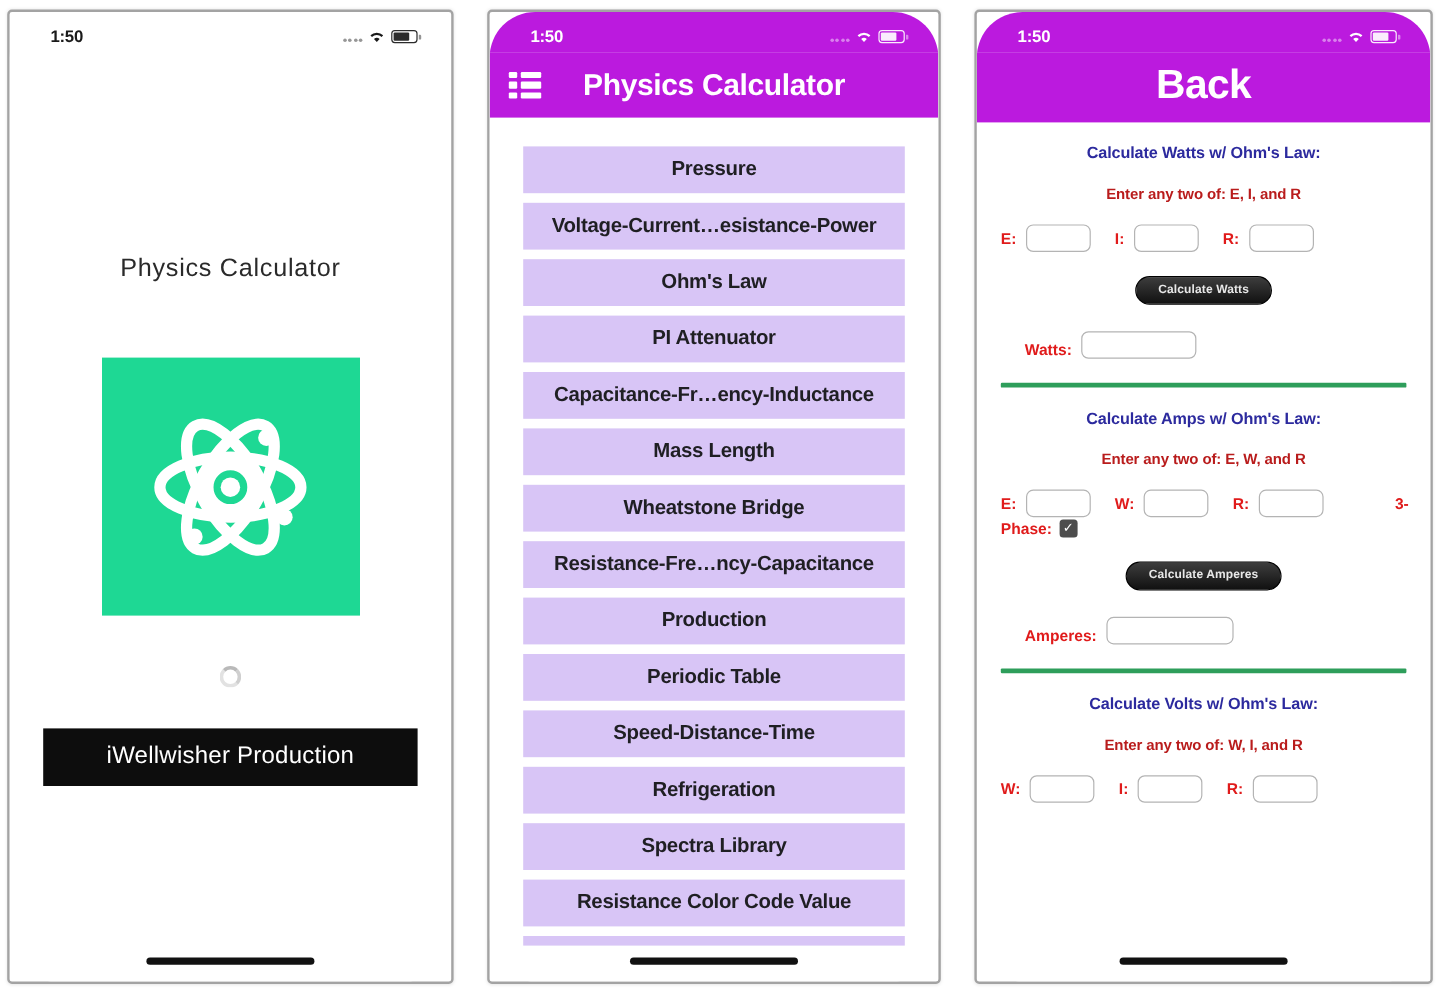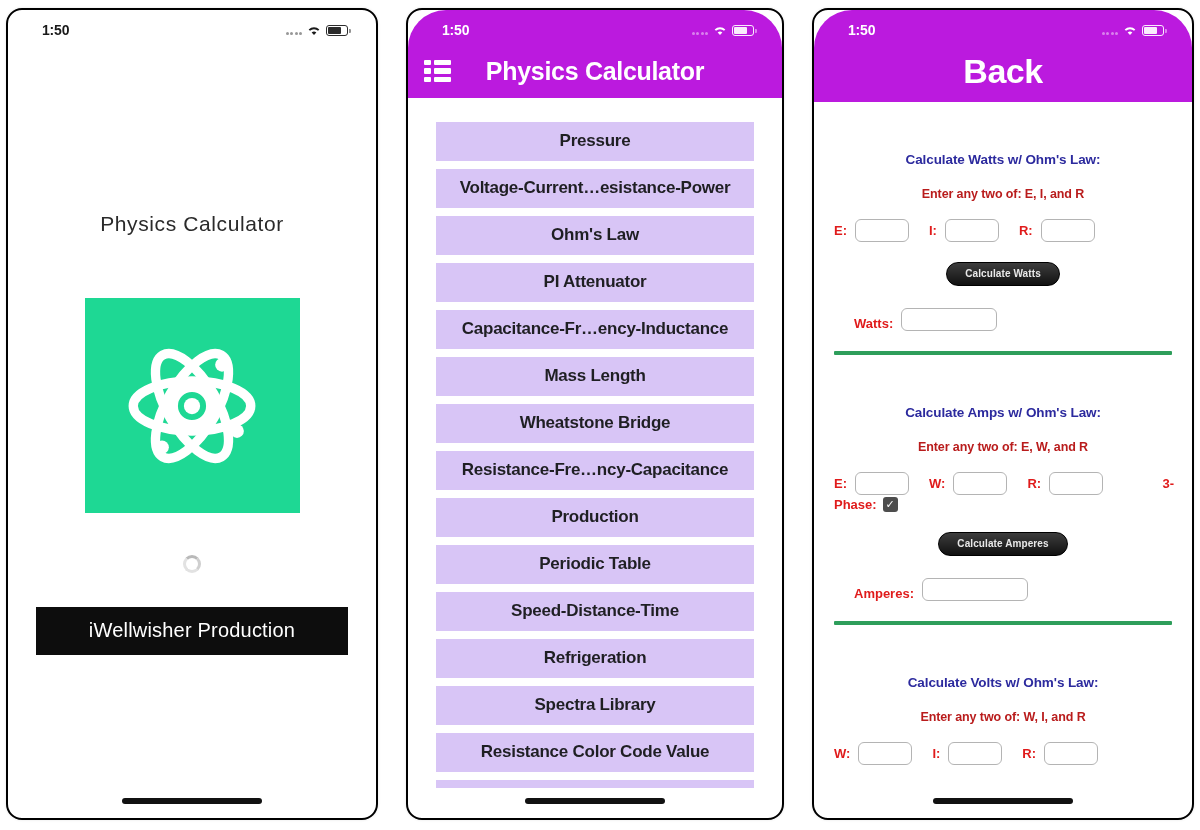--- a/index.html
+++ b/index.html
@@ -21,22 +21,22 @@
     align-items: flex-start;
     padding: 8px 6px 0 6px;
   }
 
   
   .phone {
     position: relative;
     width: 372px;
     height: 812px;
     background: #ffffff;
-    border: 2px solid #000000;
-    border-radius: 16px;
+    border: 2px solid #a3a3a3;
+    border-radius: 4px;
     box-shadow: 0 0 3px rgba(0,0,0,0.10);
     overflow: hidden;
     flex: 0 0 auto;
   }
   .phone-2 { width: 378px; }
   .phone-3 { width: 382px; }
 
   .screen {
     position: absolute;
     inset: 0;
@@ -222,21 +222,20 @@
   }
 
   .calc-section { padding-top: 18px; }
 
   .calc-heading {
     color: #2c2a9e;
     font-size: 13.5px;
     font-weight: bold;
     text-align: center;
     letter-spacing: -0.1px;
-    margin-top: 32px;
   }
   .calc-sub {
     color: #b91c1c;
     font-size: 12.5px;
     font-weight: bold;
     text-align: center;
     margin-top: 20px;
     letter-spacing: -0.1px;
   }
 

